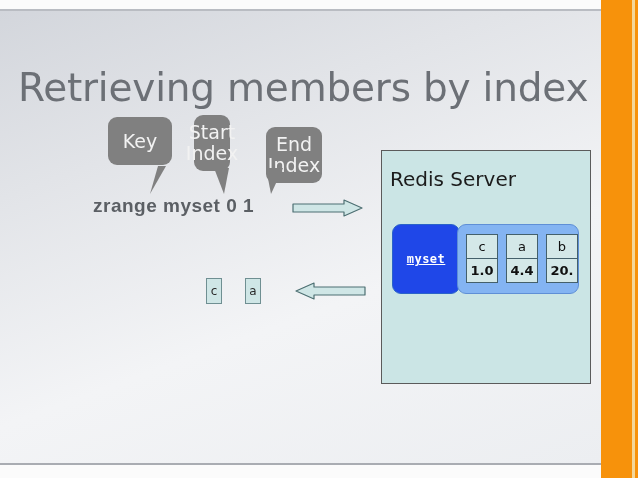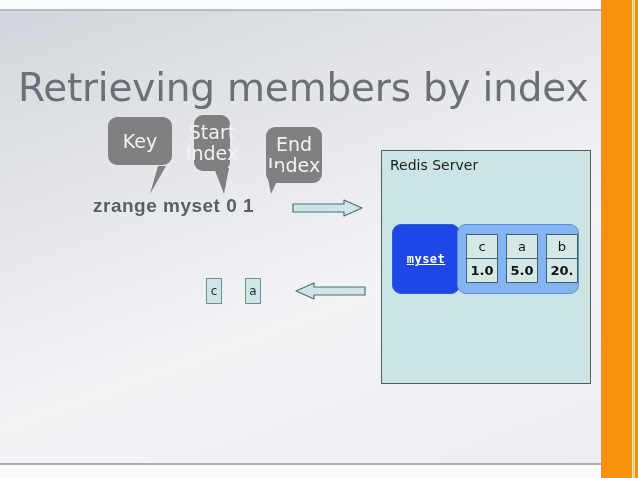--- a/index.html
+++ b/index.html
@@ -181,23 +181,23 @@
     top: 139px;
     width: 210px;
     height: 234px;
     background: #cbe5e5;
     border: 1px solid #5b5b5b;
     box-sizing: border-box;
   }
   .redis-panel-title {
     position: absolute;
     left: 8px;
-    top: 6px;
-    font-family: "DejaVu Sans", sans-serif;
-    font-size: 14px;
+    top: 16px;
+    font-family: "DejaVu Sans", sans-serif;
+    font-size: 20px;
     color: #1c1c1c;
   }
 
   
   .key-capsule {
     position: absolute;
     left: 392px;
     top: 213px;
     width: 68px;
     height: 70px;
@@ -307,21 +307,21 @@
 
     <div class="key-capsule">myset</div>
 
     <div class="zset-container">
       <div class="zset-entry" id="zset-entry-0">
         <div class="member-cell">c</div>
         <div class="score-cell">1.0</div>
       </div>
       <div class="zset-entry" id="zset-entry-1">
         <div class="member-cell">a</div>
-        <div class="score-cell">5.0</div>
+        <div class="score-cell">4.4</div>
       </div>
       <div class="zset-entry" id="zset-entry-2">
         <div class="member-cell">b</div>
         <div class="score-cell">20.</div>
       </div>
     </div>
 
   </div>
 
   <div class="orange-band"></div>

